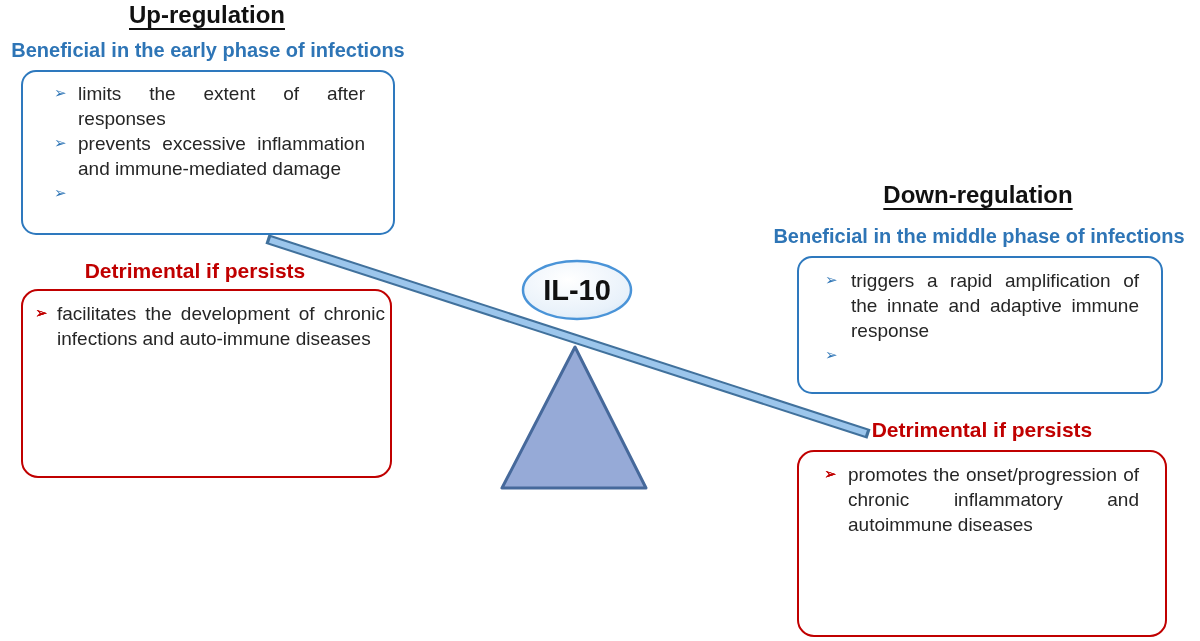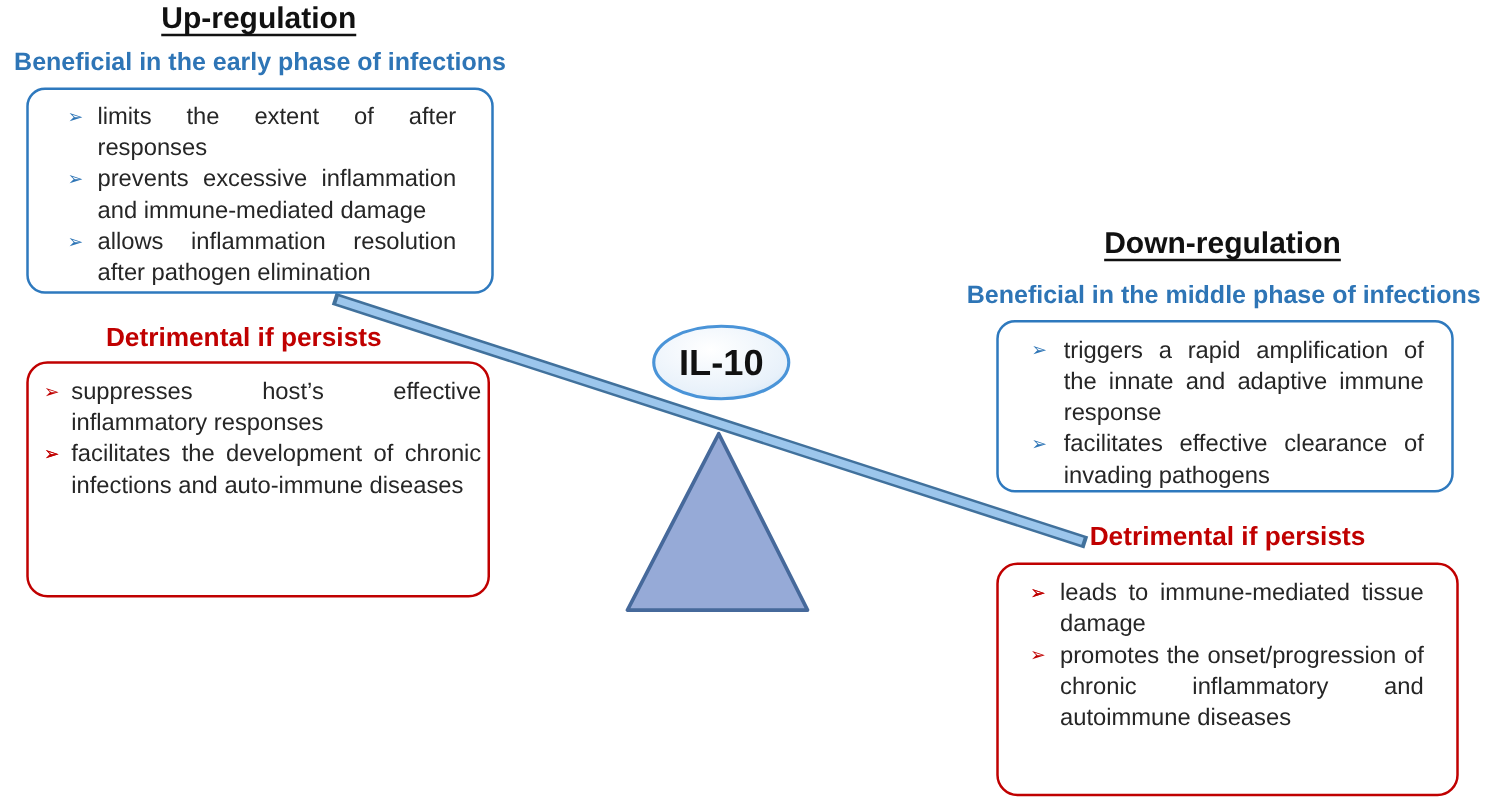--- a/index.html
+++ b/index.html
@@ -116,30 +116,28 @@
     <div class="item">
       <span class="bullet">➢</span>
       <span>limits the extent of after responses</span>
     </div>
     <div class="item">
       <span class="bullet">➢</span>
       <span>prevents excessive inflammation and immune-mediated damage</span>
     </div>
     <div class="item">
       <span class="bullet">➢</span>
-      <span>allows inflammation resolution after pathogen elimination</span>
     </div>
   </div>
 
   <div class="heading detrimental-label" id="up-detrimental-label">Detrimental if persists</div>
 
   <div class="box red" id="box-up-det">
     <div class="item">
       <span class="bullet">➢</span>
-      <span>suppresses host’s effective inflammatory responses</span>
     </div>
     <div class="item">
       <span class="bullet">➢</span>
     </div>
     <div class="item">
       <span class="bullet">➢</span>
       <span>facilitates the development of chronic infections and auto-immune diseases</span>
     </div>
   </div>
 
@@ -147,33 +145,31 @@
 
   <div class="heading subtitle" id="down-subtitle">Beneficial in the middle phase of infections</div>
 
   <div class="box blue" id="box-down-ben">
     <div class="item">
       <span class="bullet">➢</span>
       <span>triggers a rapid amplification of the innate and adaptive immune response</span>
     </div>
     <div class="item">
       <span class="bullet">➢</span>
-      <span>facilitates effective clearance of invading pathogens</span>
     </div>
   </div>
 
   <div class="heading detrimental-label" id="down-detrimental-label">Detrimental if persists</div>
 
   <div class="box red" id="box-down-det">
     <div class="item">
       <span class="bullet">➢</span>
     </div>
     <div class="item">
       <span class="bullet">➢</span>
-      <span>leads to immune-mediated tissue damage</span>
     </div>
     <div class="item">
       <span class="bullet">➢</span>
       <span>promotes the onset/progression of chronic inflammatory and autoimmune diseases</span>
     </div>
   </div>
 
 </div>
 
 </body></html>

